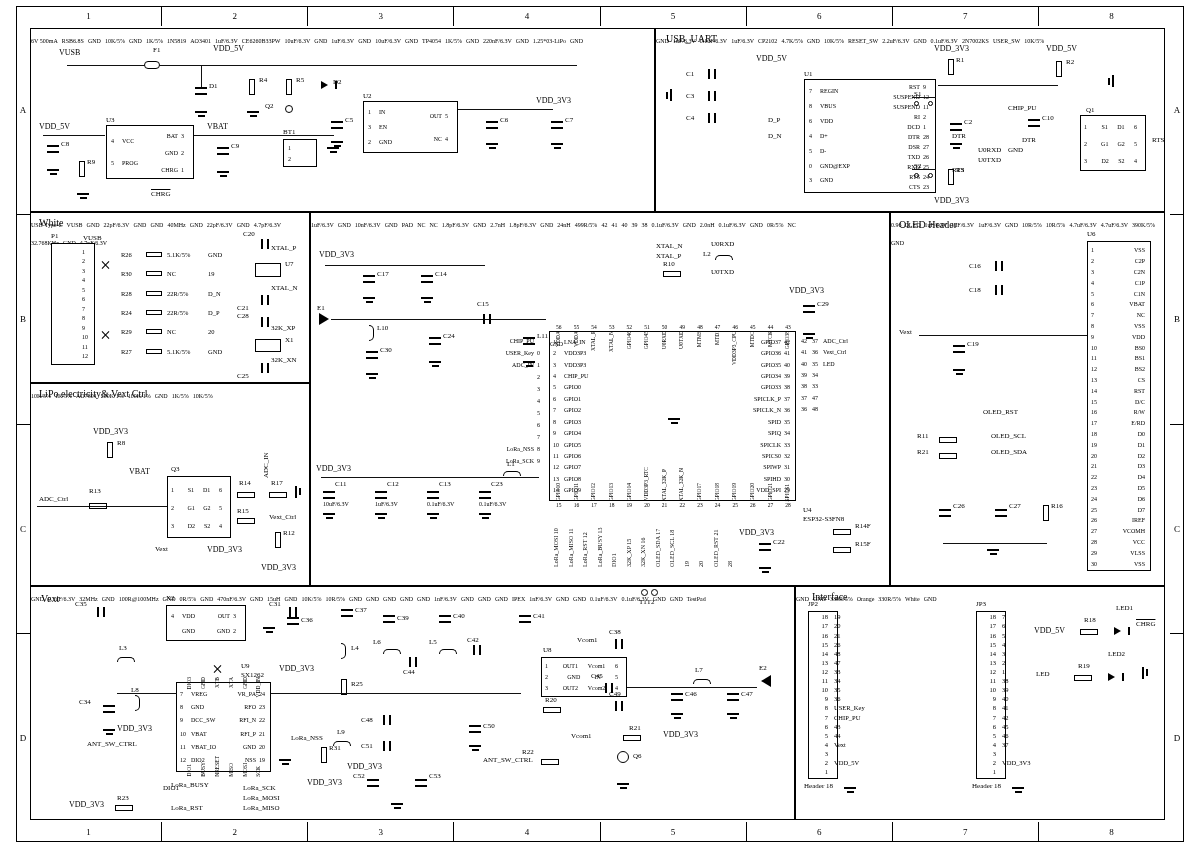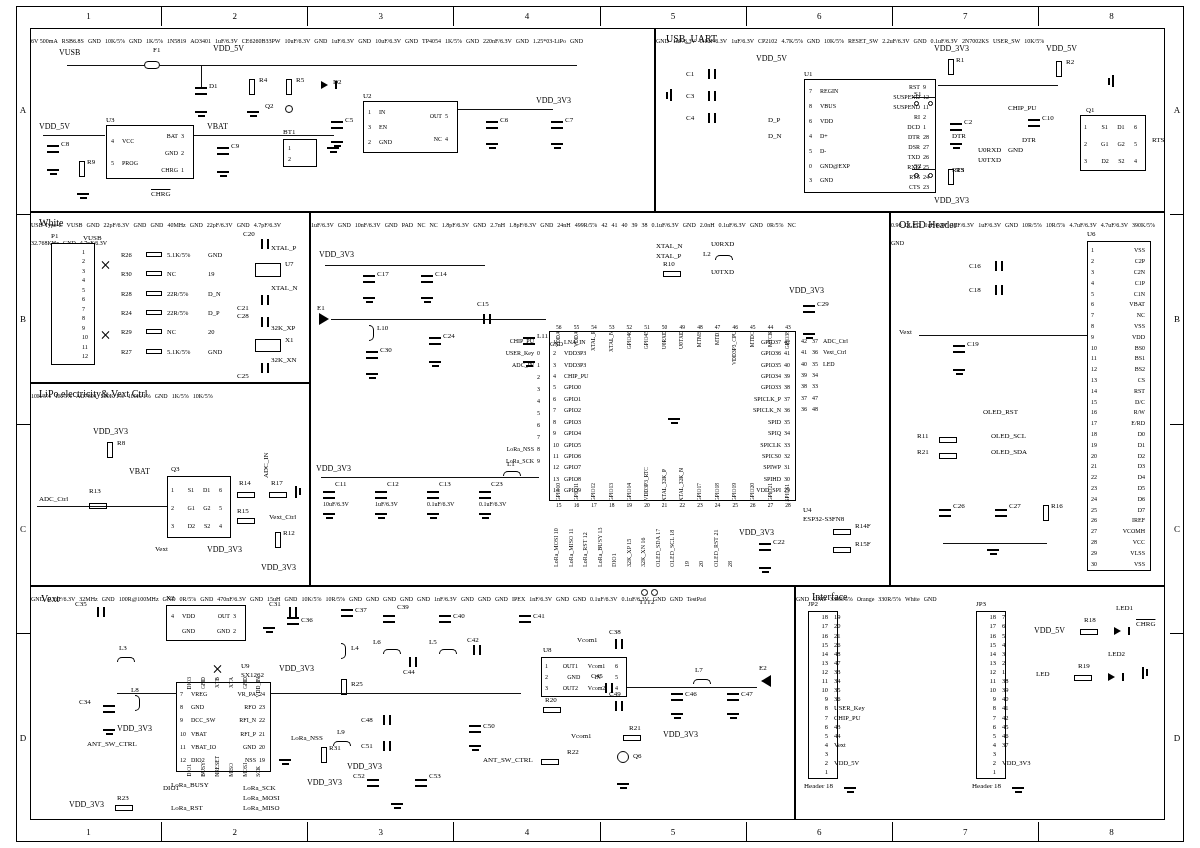--- a/index.html
+++ b/index.html
@@ -1347,21 +1347,21 @@
 
     <span class="t6" style="left:312px;top:2px">GND</span>
     <div class="capv" style="left:310px;top:22px"></div>
     <span class="t" style="left:324px;top:20px">C37</span>
     <div class="indv" style="left:310px;top:56px"></div>
     <span class="t" style="left:320px;top:58px">L4</span>
     <div class="resv" style="left:310px;top:92px"></div>
     <span class="t" style="left:320px;top:94px">R25</span>
     <span class="t6" style="left:352px;top:10px">GND</span>
     <div class="capv" style="left:352px;top:28px"></div>
-    <span class="t" style="left:366px;top:17px">C39</span>
+    <span class="t" style="left:366px;top:28px">C39</span>
     <span class="t" style="left:342px;top:52px">L6</span>
     <div class="ind" style="left:352px;top:62px"></div>
     <div class="cap" style="left:378px;top:70px"></div>
     <span class="t" style="left:372px;top:82px">C44</span>
     <span class="t6" style="left:408px;top:10px">GND</span>
     <div class="capv" style="left:408px;top:28px"></div>
     <span class="t" style="left:422px;top:26px">C40</span>
     <span class="t" style="left:398px;top:52px">L5</span>
     <div class="ind" style="left:408px;top:62px"></div>
     <span class="t" style="left:436px;top:50px">C42</span>
@@ -1440,21 +1440,21 @@
     <div class="capv" style="left:384px;top:192px"></div>
     <span class="t" style="left:398px;top:186px">C53</span>
     <span class="t6" style="left:378px;top:206px">0.1uF/6.3V</span>
     <div class="gnd" style="left:360px;top:216px"></div>
     <span class="t6" style="left:358px;top:224px">GND</span>
     <span class="t" style="left:540px;top:146px">Vcom1</span>
     <span class="t" style="left:598px;top:138px">R21</span>
     <div class="res" style="left:592px;top:148px"></div>
     <span class="t t8" style="left:632px;top:144px">VDD_3V3</span>
     <span class="t" style="left:452px;top:170px">ANT_SW_CTRL</span>
-    <span class="t" style="left:536px;top:162px">R22</span>
+    <span class="t" style="left:491px;top:162px">R22</span>
     <div class="res" style="left:510px;top:172px"></div>
     <div class="circ" style="left:586px;top:164px;width:12px;height:12px"></div>
     <span class="t" style="left:602px;top:166px">Q6</span>
     <div class="gnd" style="left:586px;top:196px"></div>
     <span class="t6" style="left:584px;top:204px">GND</span>
     <div class="circ" style="left:610px;top:2px;width:7px;height:7px"></div>
     <div class="circ" style="left:620px;top:2px;width:7px;height:7px"></div>
     <span class="t" style="left:608px;top:12px">T1T2</span>
     <span class="t6" style="left:604px;top:21px">TestPad</span>
   </div>

